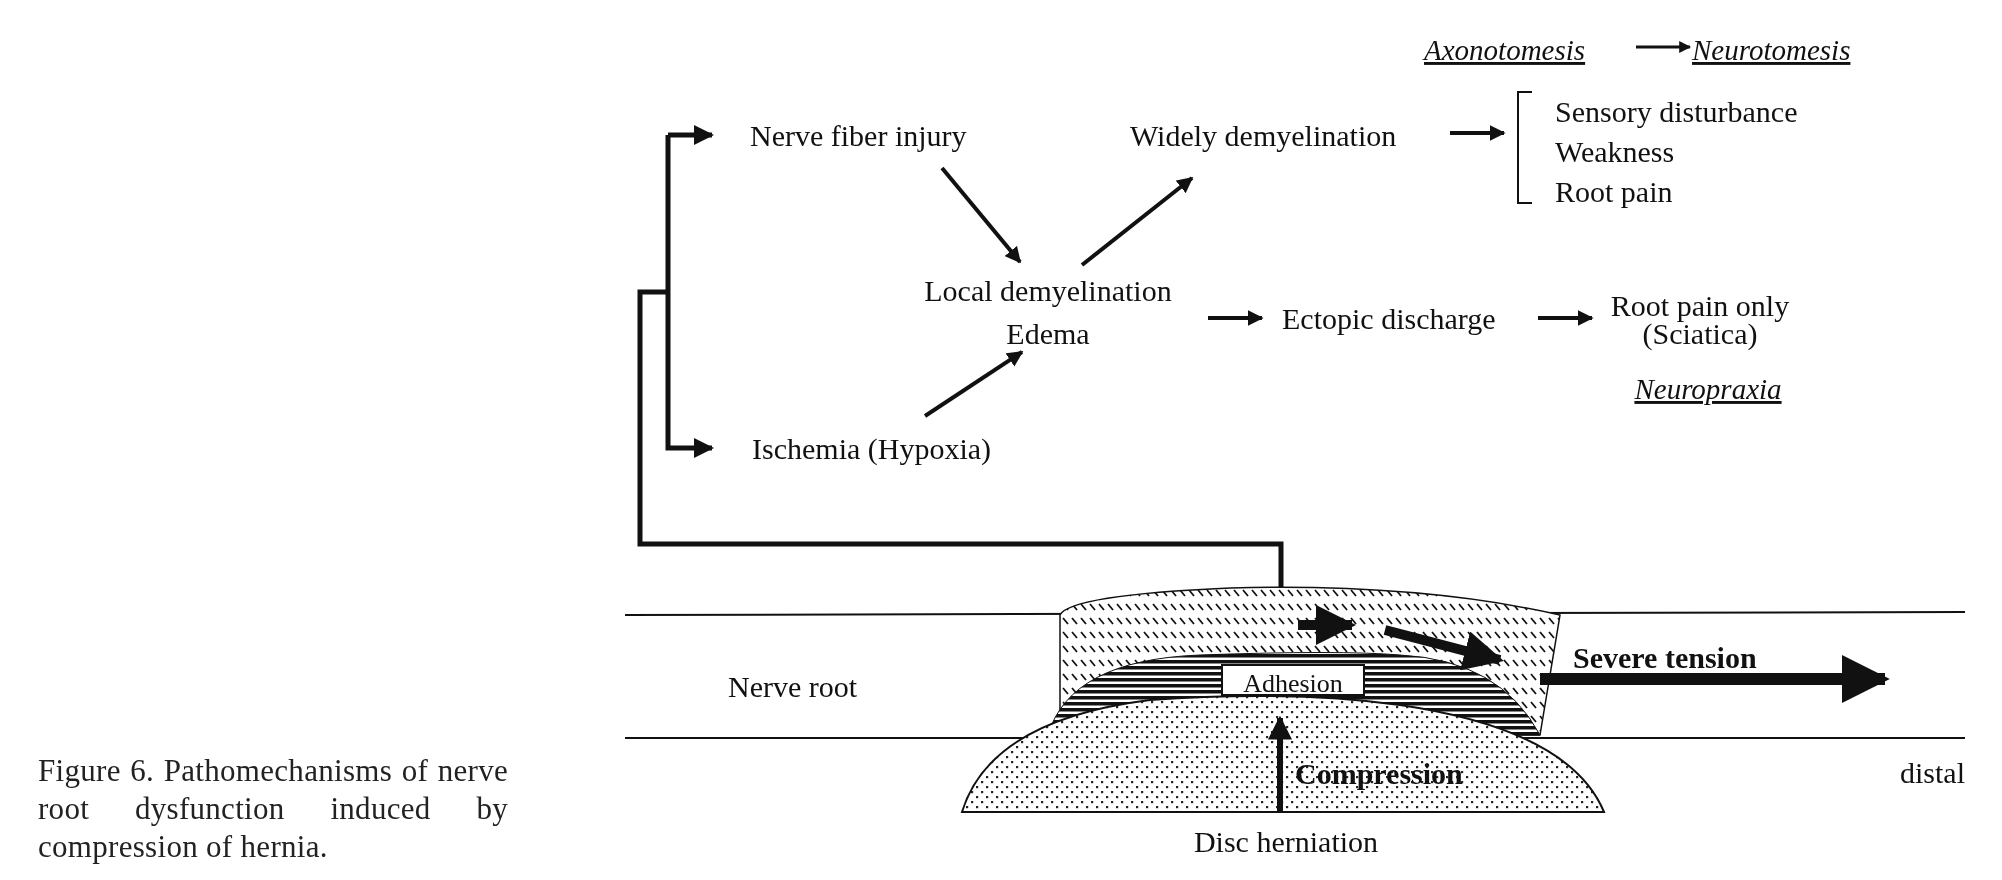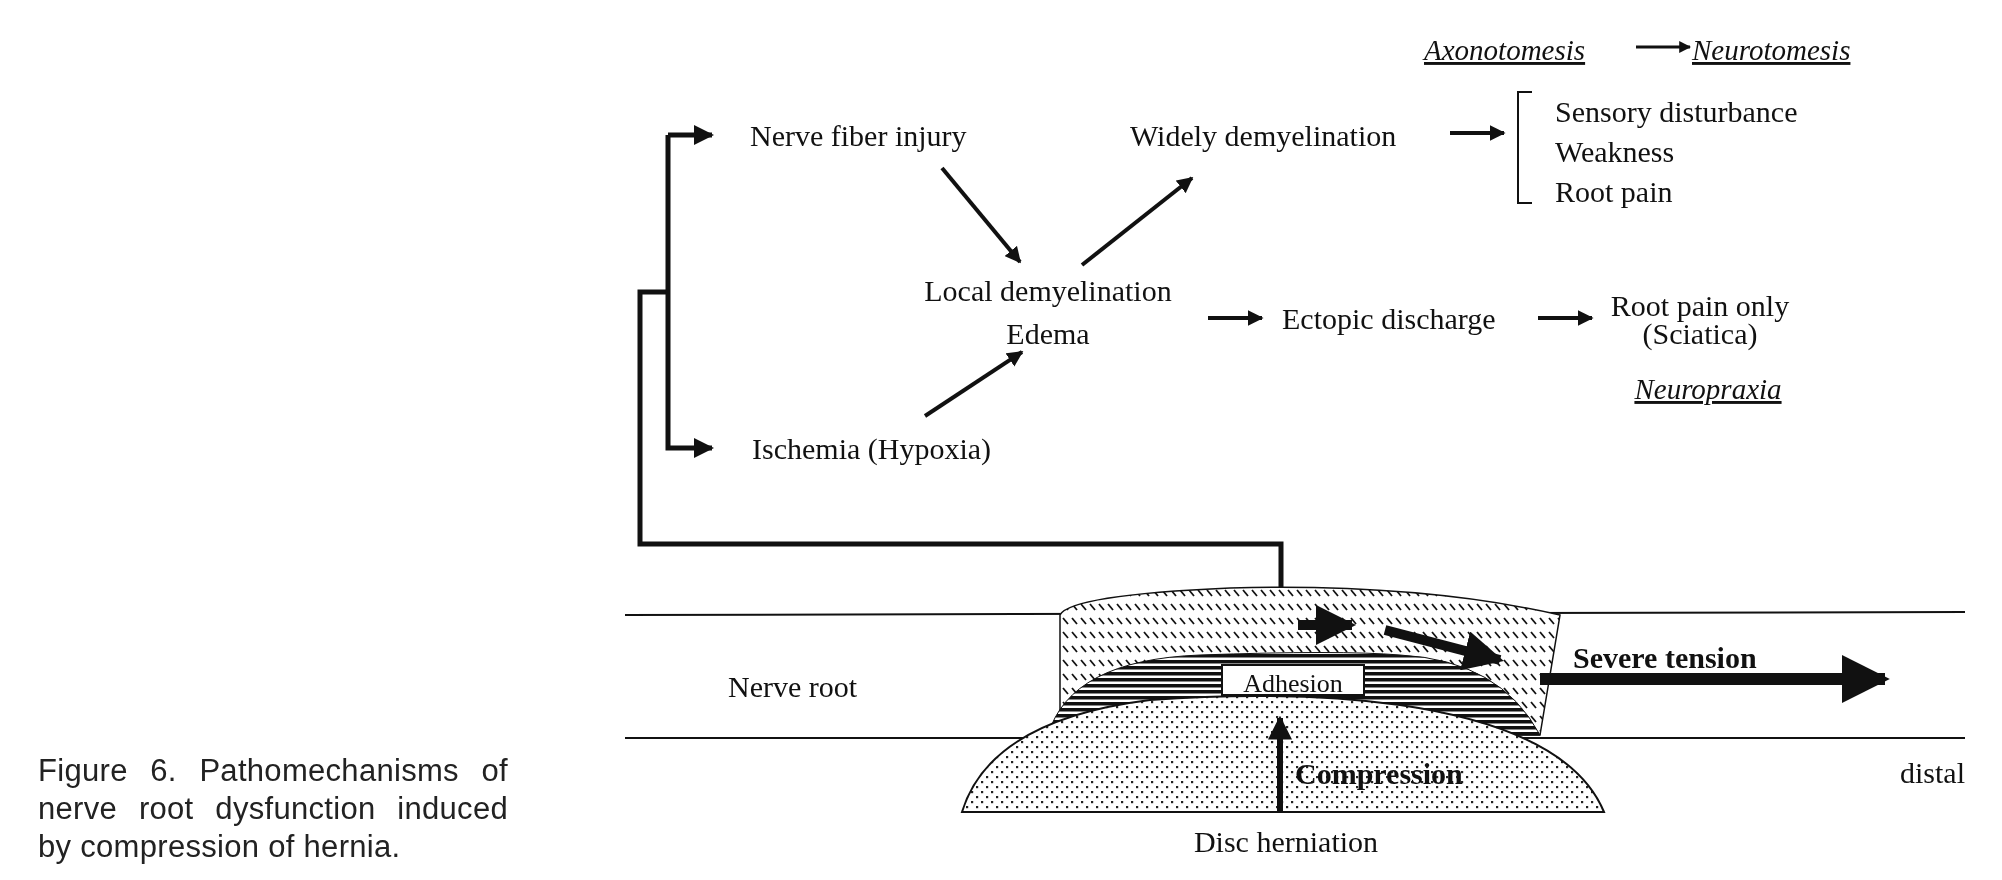--- a/index.html
+++ b/index.html
@@ -1,20 +1,20 @@
 <!DOCTYPE html>
 <html><head>
   <meta charset="utf-8">
   <style>
     html, body { margin:0; padding:0; background:#ffffff; }
     body { width:2002px; height:880px; position:relative; overflow:hidden; }
     svg { position:absolute; left:0; top:0; }
     .serif { font-family:"Liberation Serif","DejaVu Serif",serif; fill:#111; }
     .caption { position:absolute; left:38px; top:752px; width:470px;
-      font-family:Liberation Sans, sans-serif; font-size:31px; line-height:38px;
+      font-family:Liberation Serif, serif; font-size:31px; line-height:38px;
       color:#222; text-align:justify; text-align-last:left; letter-spacing:0.3px; }
   </style>
 </head>
 <body>
 
 <svg width="2002" height="880" viewBox="0 0 2002 880">
   <defs>
     <marker id="ah" viewBox="0 0 10 10" refX="9" refY="5" markerWidth="4" markerHeight="4" orient="auto">
       <path d="M0,0 L10,5 L0,10 z" fill="#111"></path>
     </marker>

